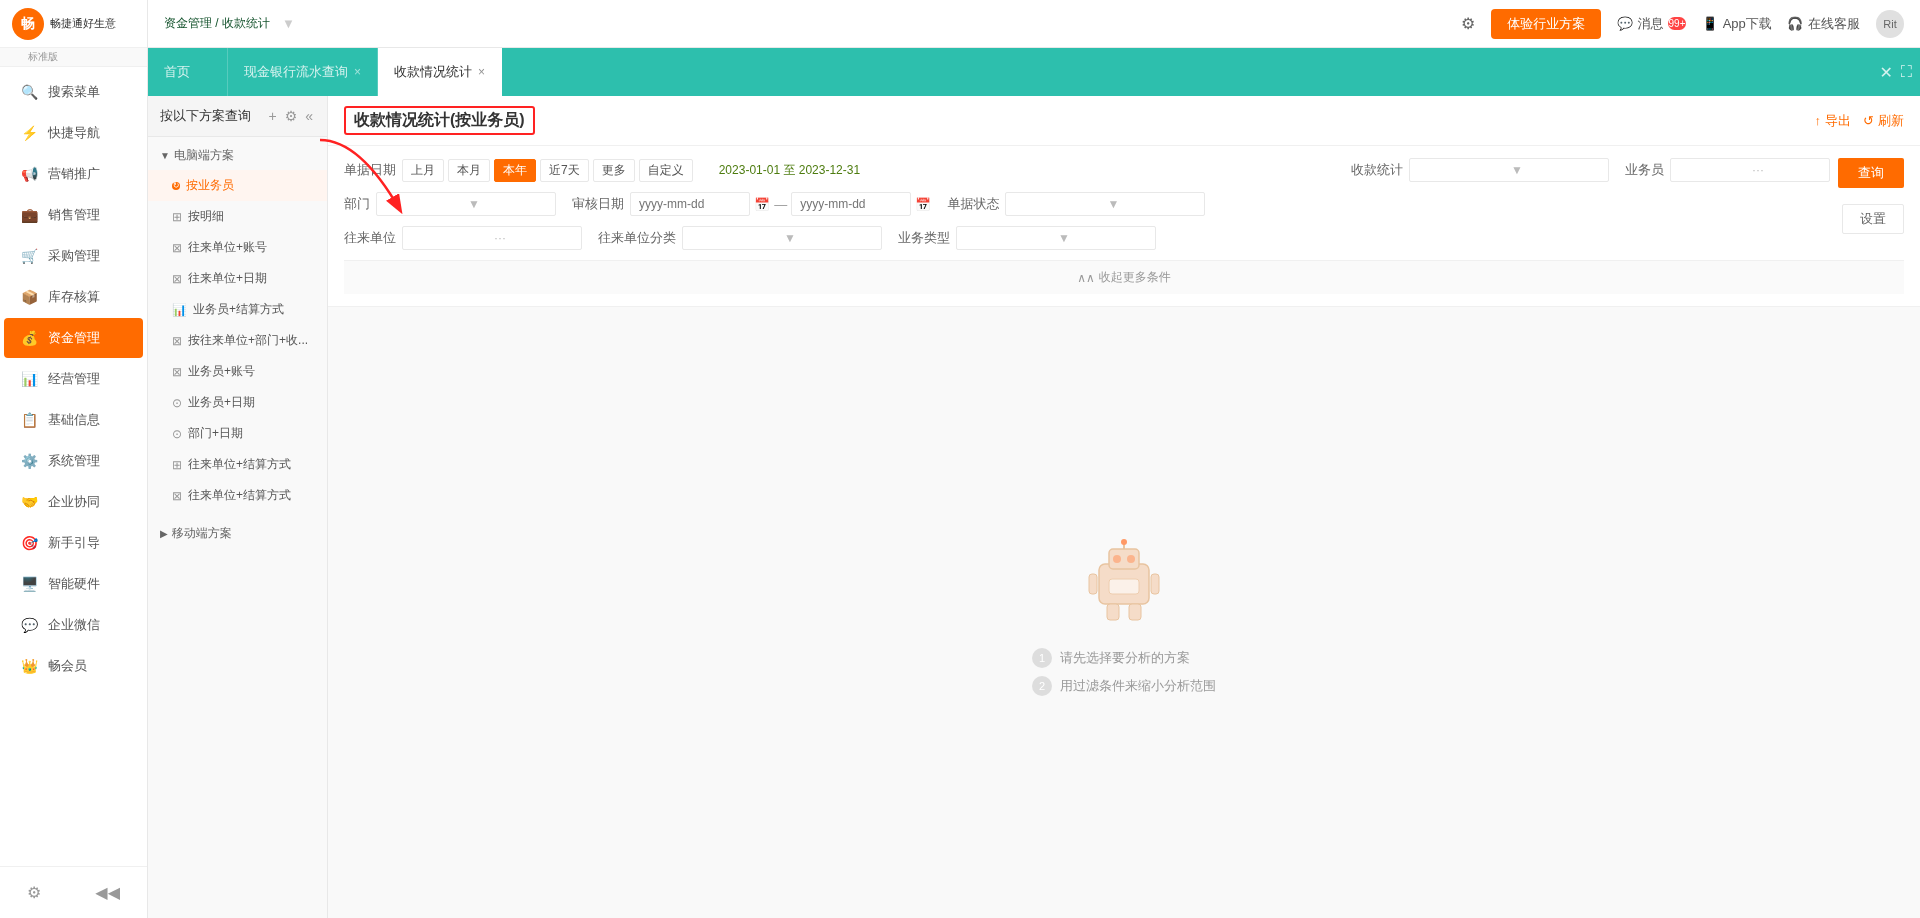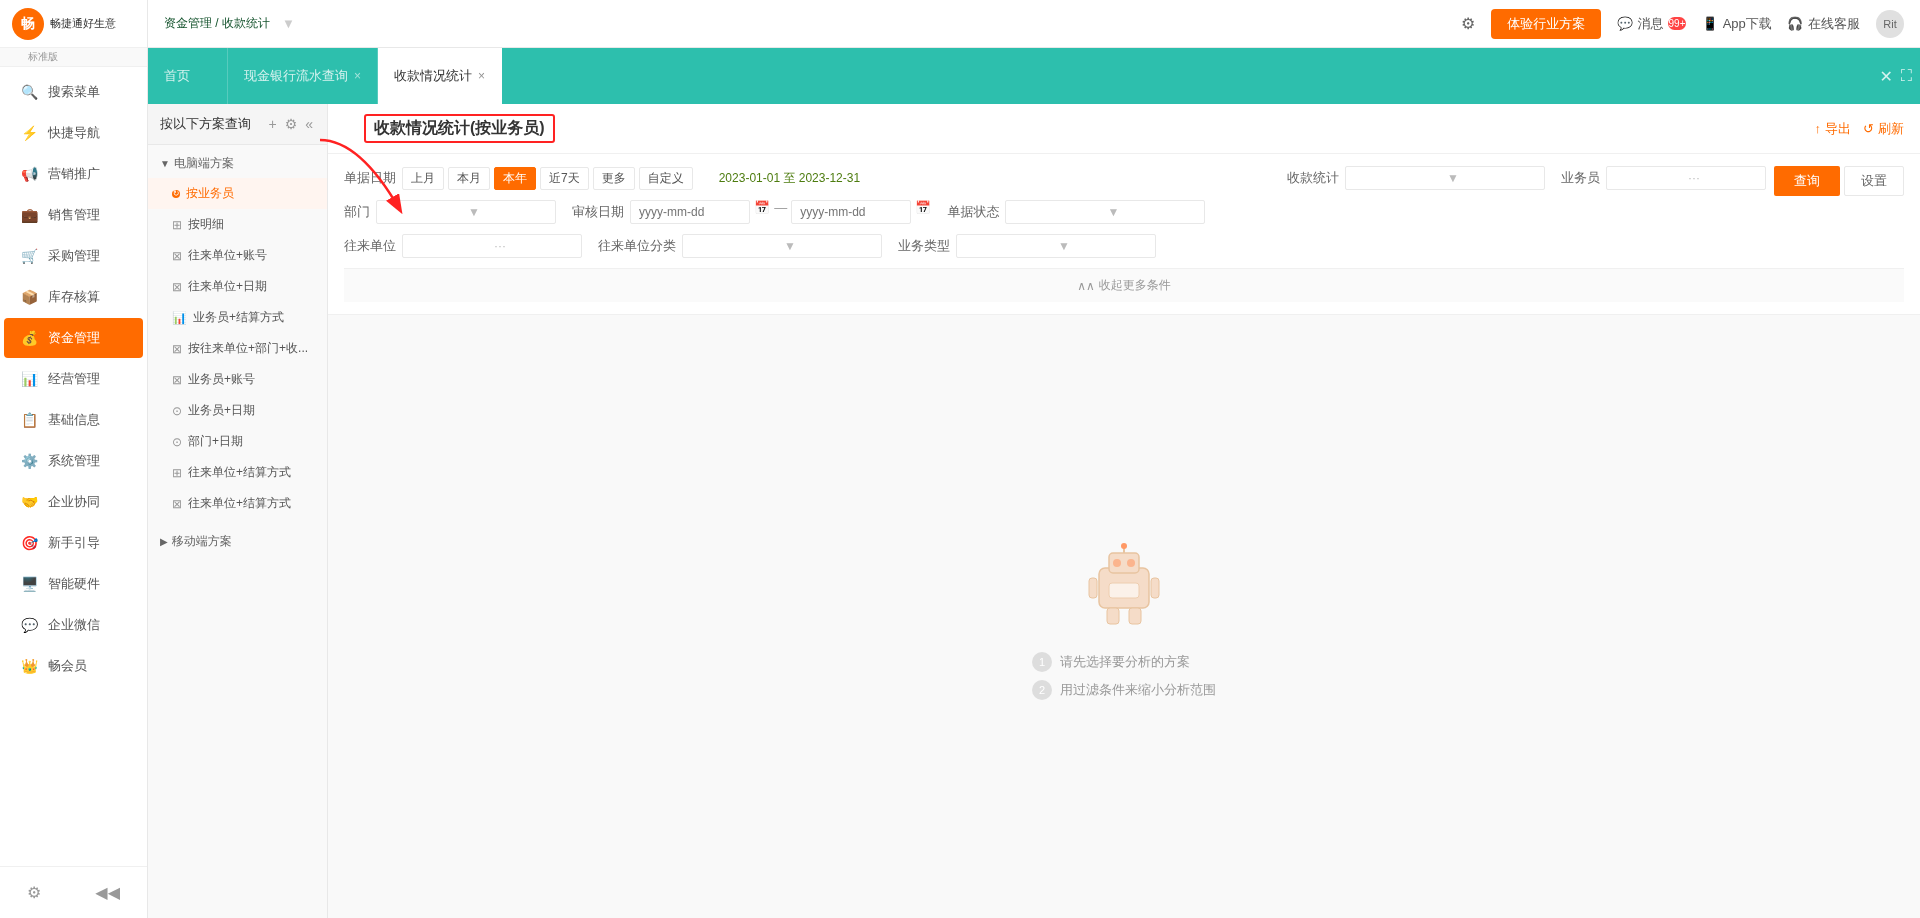--- a/index.html
+++ b/index.html
@@ -26,21 +26,21 @@
     .header-left { display: flex; align-items: center; gap: 12px; }
     .breadcrumb-area { display: flex; align-items: center; gap: 8px; color: #999; font-size: 13px; }
     .breadcrumb-dropdown { display: flex; align-items: center; gap: 4px; color: #333; cursor: pointer; }
     .header-right { display: flex; align-items: center; gap: 16px; }
     .header-btn { display: flex; align-items: center; gap: 4px; cursor: pointer; color: #555; font-size: 13px; }
     .badge { background: #ff4444; color: white; font-size: 10px; padding: 1px 1px; border-radius: 8px; min-width: 18px; text-align: center; }
     .trial-btn { background: #ff6b00; color: white; border: none; border-radius: 4px; padding: 6px 16px; cursor: pointer; font-size: 13px; }
     .settings-icon { font-size: 16px; cursor: pointer; color: #666; }
 
     
-    .tab-bar { height: 56px; background: #2dbfad; display: flex; align-items: stretch; flex-shrink: 0; }
+    .tab-bar { height: 48px; background: #2dbfad; display: flex; align-items: stretch; flex-shrink: 0; }
     .tab-item { display: flex; align-items: center; padding: 0 16px; cursor: pointer; color: rgba(255,255,255,0.8); font-size: 13px; gap: 6px; border-right: 1px solid rgba(255,255,255,0.2); min-width: 80px; }
     .tab-item.active { background: #fff; color: #333; }
     .tab-close { font-size: 12px; color: inherit; cursor: pointer; opacity: 0.7; }
     .tab-home { padding: 0 16px; }
     .tab-spacer { flex: 1; }
     .tab-window-btns { display: flex; align-items: center; padding: 0 8px; gap: 8px; }
     .window-btn { color: rgba(255,255,255,0.8); cursor: pointer; font-size: 16px; }
 
     
     .page-content { flex: 1; display: flex; overflow: hidden; background: #fff; }
@@ -70,38 +70,38 @@
     .filter-area { padding: 12px 16px; background: #fff; border-bottom: 1px solid #f0f0f0; }
     .filter-row { display: flex; align-items: center; gap: 16px; margin-bottom: 10px; flex-wrap: wrap; }
     .filter-item { display: flex; align-items: center; gap: 6px; }
     .filter-label { color: #666; font-size: 13px; white-space: nowrap; }
     .filter-date-group { display: flex; align-items: center; gap: 4px; }
     .date-quick-btn { padding: 2px 8px; border: 1px solid #e8e8e8; border-radius: 2px; cursor: pointer; font-size: 12px; color: #555; background: #fff; }
     .date-quick-btn.active { background: #ff6b00; color: white; border-color: #ff6b00; }
     .date-range { display: flex; align-items: center; gap: 4px; font-size: 12px; color: #4d7c0f; margin-left: 20px; }
     .filter-select { display: flex; align-items: center; gap: 4px; border: 1px solid #e8e8e8; border-radius: 2px; padding: 4px 8px; background: #fff; min-width: 180px; cursor: pointer; }
     .filter-select span { flex: 1; color: #bbb; font-size: 12px; }
-    .date-input-group { display: flex; gap: 4px; }
+    .date-input-group { display: flex; align-items: center; gap: 4px; }
     .date-input { border: 1px solid #e8e8e8; border-radius: 2px; padding: 4px 8px; background: #fff; min-width: 120px; color: #bbb; font-size: 12px; }
     .date-separator { color: #999; }
     .calendar-icon { color: #bbb; cursor: pointer; }
     .more-link { color: #999; cursor: pointer; font-size: 12px; }
     .query-btn { background: #ff6b00; color: white; border: none; border-radius: 2px; padding: 6px 20px; cursor: pointer; font-size: 13px; }
     .set-btn { background: #fff; color: #666; border: 1px solid #e8e8e8; border-radius: 2px; padding: 5px 16px; cursor: pointer; font-size: 13px; margin-left: 4px; }
 
     .collapse-bar { display: flex; align-items: center; justify-content: center; padding: 8px; background: #fafafa; border-top: 1px solid #f0f0f0; cursor: pointer; color: #999; font-size: 12px; gap: 4px; }
 
     
     .empty-state { flex: 1; display: flex; flex-direction: column; align-items: center; justify-content: center; background: #f9f9f9; }
     .empty-steps { display: flex; flex-direction: column; gap: 8px; }
     .empty-step { display: flex; align-items: center; gap: 8px; color: #999; font-size: 13px; }
     .step-num { width: 20px; height: 20px; border-radius: 50%; background: #ddd; color: white; font-size: 11px; display: flex; align-items: center; justify-content: center; flex-shrink: 0; }
 
     
-    .filter-actions { display: flex; flex-direction: row; gap: 0; margin-left: auto; }
+    .filter-actions { display: flex; flex-direction: column; gap: 16px; margin-left: auto; }
 
     
     .svg-arrow { position: absolute; top: 90px; left: 160px; z-index: 200; pointer-events: none; }
   </style>
 </head>
 <body>
 
 <div class="sidebar">
   <div class="sidebar-logo">
     <div class="logo-icon">畅</div>
@@ -295,21 +295,21 @@
         <div class="scheme-group-title">
           <span class="arrow">▶</span>
           <span>移动端方案</span>
         </div>
       </div>
     </div>
 
     <div class="content-area">
 
       <div class="page-title-bar">
-        <div style="display:flex; align-items:center; gap:8px;margin-left:20px;">
+        <div style="display:flex; align-items:center; gap:8px;">
           <span style="border:2px solid #ff2222; padding:2px 8px; border-radius:3px; font-size:16px; font-weight:bold; color:#333;">收款情况统计(按业务员)</span>
         </div>
         <div class="title-actions">
           <div class="title-action-btn">
             <span>↑</span>
             <span>导出</span>
           </div>
           <div class="title-action-btn">
             <span>↺</span>
             <span>刷新</span>

